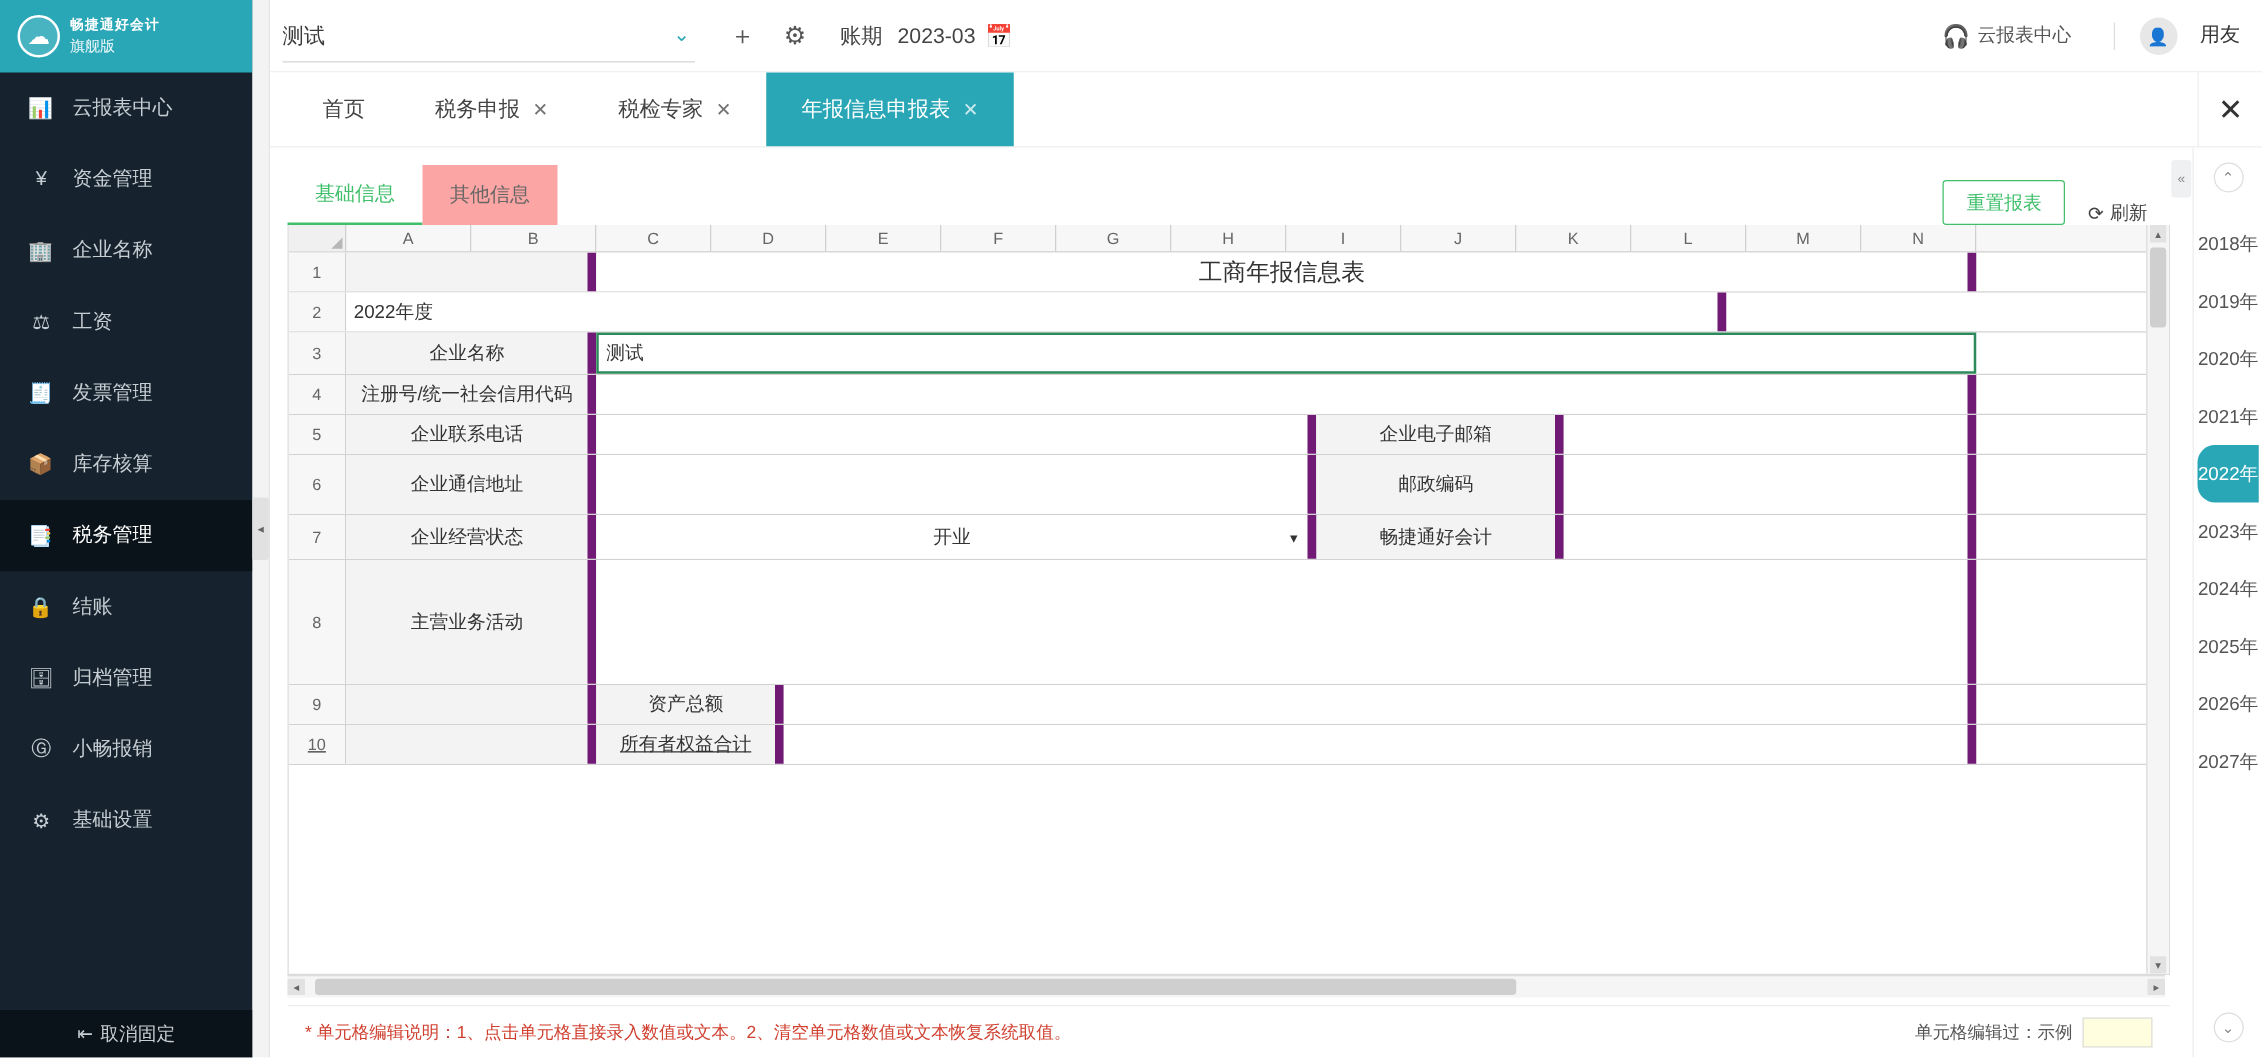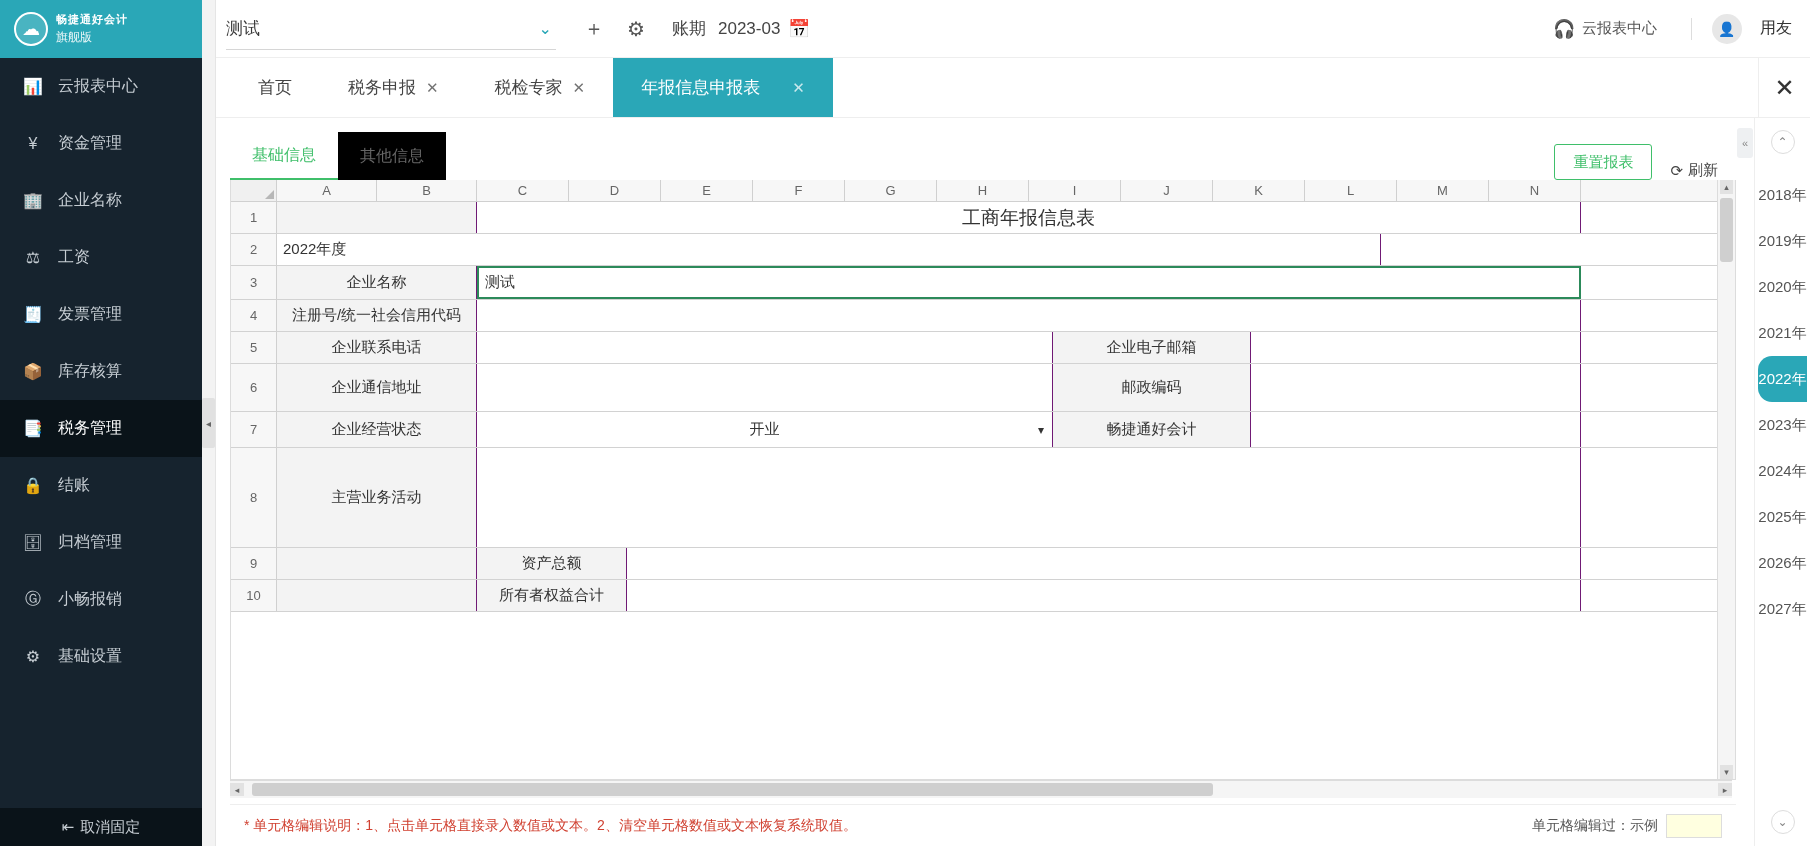--- a/index.html
+++ b/index.html
@@ -38,50 +38,50 @@
 .top-right { display:flex; align-items:center; gap:10px;}
 .consult { display:flex; align-items:center; color:#555; font-size:15px; margin-right:14px;}
 .consult .hs-icon { margin-right:6px; font-size:18px; color:#444;}
 .divider { width:1px; height:22px; background:#ddd; margin:0 10px;}
 .avatar { width:30px; height:30px; border-radius:50%; background:#e7e7e7; display:flex; align-items:center; justify-content:center; color:#bbb; margin-right:8px;}
 .username { font-size:16px; color:#333;}
 
 
 .page-tabs { height: 60px; background:#fff; border-bottom:1px solid #eee; display:flex; align-items:stretch; padding-left:14px; position:relative;}
 .page-tab { display:flex; align-items:center; padding:0 28px; font-size:17px; color:#444; cursor:pointer; position:relative;}
-.page-tab.active { background:#2aa7b7; color:#fff;gap:22px;}
+.page-tab.active { background:#2aa7b7; color:#fff;}
 .page-tab .close { margin-left:10px; font-size:15px; opacity:.75;}
 .close-all { position:absolute; right:0; top:0; width:52px; height:60px; display:flex; align-items:center; justify-content:center; font-size:24px; border-left:1px solid #eee; cursor:pointer;}
 
 
 .content { flex:1; display:flex; overflow:hidden; padding:0;}
 .work { flex:1; display:flex; flex-direction:column; padding:14px 0 0 14px; overflow:hidden;}
 
 
 .subtab-row { display:flex; align-items:flex-end; height:48px;}
 .subtab { height:48px; padding:0 22px; display:flex; align-items:center; font-size:16px; cursor:pointer; color:#555;}
 .subtab.active { color:#3fbf6a; border-bottom:2px solid #3fbf6a; background:#fff;}
-.subtab.inactive { background:#000000; color:#666;}
+.subtab.inactive { background:#fca5a5; color:#666;}
 .subtab-spacer { flex:1;}
 .btn-reset { height:36px; padding:0 18px; border:1px solid #3fbf6a; color:#3fbf6a; background:#fff; border-radius:3px; font-size:15px; cursor:pointer; margin-right:18px;}
 .refresh { display:flex; align-items:center; color:#444; font-size:15px; cursor:pointer; margin-right:18px;}
 .refresh .ri { margin-right:5px;}
 
 
 .sheet-wrap { flex:1; display:flex; border:1px solid #dcdcdc; border-top:none; overflow:hidden;}
 .sheet-area { flex:1; overflow:hidden; display:flex; flex-direction:column;}
 .col-headers { display:flex; height:22px; background:#f7f7f7; border-bottom:1px solid #d0d0d0;}
 .corner { width:46px; border-right:1px solid #d0d0d0; background:#f0f0f0; position:relative;}
 .corner::after { content:''; position:absolute; right:2px; bottom:2px; width:0; height:0; border-left:9px solid transparent; border-bottom:9px solid #b7b7b7;}
 .ch { flex:0 0 auto; text-align:center; font-size:13px; color:#666; border-right:1px solid #d0d0d0; display:flex; align-items:center; justify-content:center;}
 .ch[data-col="A"] { width:100px;} .ch[data-col="B"] { width:100px;}
 .grid-body { flex:1; overflow:hidden;}
 .srow { display:flex; border-bottom:1px solid #d2d2d2;}
 .rh { width:46px; background:#f7f7f7; border-right:1px solid #d0d0d0; text-align:center; font-size:13px; color:#666; display:flex; align-items:center; justify-content:center;}
-.srow .cell { border-right:1px solid #701a75; display:flex; align-items:center; padding:0 6px; font-size:15px; background:#fff; overflow:hidden;}
+.srow .cell { border-right:7px solid #701a75; display:flex; align-items:center; padding:0 6px; font-size:15px; background:#fff; overflow:hidden;}
 .cell.header { background:#f3f3f3; justify-content:center; color:#333;}
 .cell.title { justify-content:center; font-size:19px; font-weight:500;}
 .cell.sel { border:2px solid #2c8a5a;}
 .dropdown-ind { position:absolute; right:8px; font-size:12px;}
 .vscroll { width:18px; background:#f5f5f5; border-left:1px solid #dcdcdc; position:relative;}
 .vthumb { position:absolute; top:2px; left:2px; right:2px; height:64px; background:#cfcfcf; border-radius:3px;}
 .vbtn { position:absolute; left:2px; right:2px; height:14px; background:#e2e2e2; display:flex; align-items:center; justify-content:center; font-size:9px; color:#666;}
 .hscroll { height:18px; background:#f5f5f5; border-top:1px solid #dcdcdc; position:relative; margin-right:4px;}
 .hthumb { position:absolute; left:22px; top:2px; bottom:2px; width:64%; background:#cfcfcf; border-radius:3px;}
 .hbtn { position:absolute; top:2px; bottom:2px; width:14px; background:#e2e2e2; display:flex; align-items:center; justify-content:center; font-size:9px; color:#666;}
@@ -309,21 +309,21 @@
                   <div class="rh">8</div>
                   <div class="cell header" style="width: 200px;">主营业务活动</div>
                   <div class="cell" style="width: 1104px;"></div>
                 </div>
                 <div class="srow" style="height: 32px;">
                   <div class="rh">9</div>
                   <div class="cell header" style="width: 200px;"></div>
                   <div class="cell header" style="width: 150px;">资产总额</div>
                   <div class="cell" style="width: 954px;"></div>
                 </div>
-                <div class="srow" style="height: 32px;">
+                <div class="srow" style="height: 32px; text-decoration: underline;">
                   <div class="rh">10</div>
                   <div class="cell header" style="width: 200px;"></div>
                   <div class="cell header" style="width: 150px;">所有者权益合计</div>
                   <div class="cell" style="width: 954px;"></div>
                 </div>
               </div>
           </div>
           <div class="vscroll">
             <div class="vbtn" style="top:0">▴</div>
             <div class="vthumb" style="top:18px"></div>

